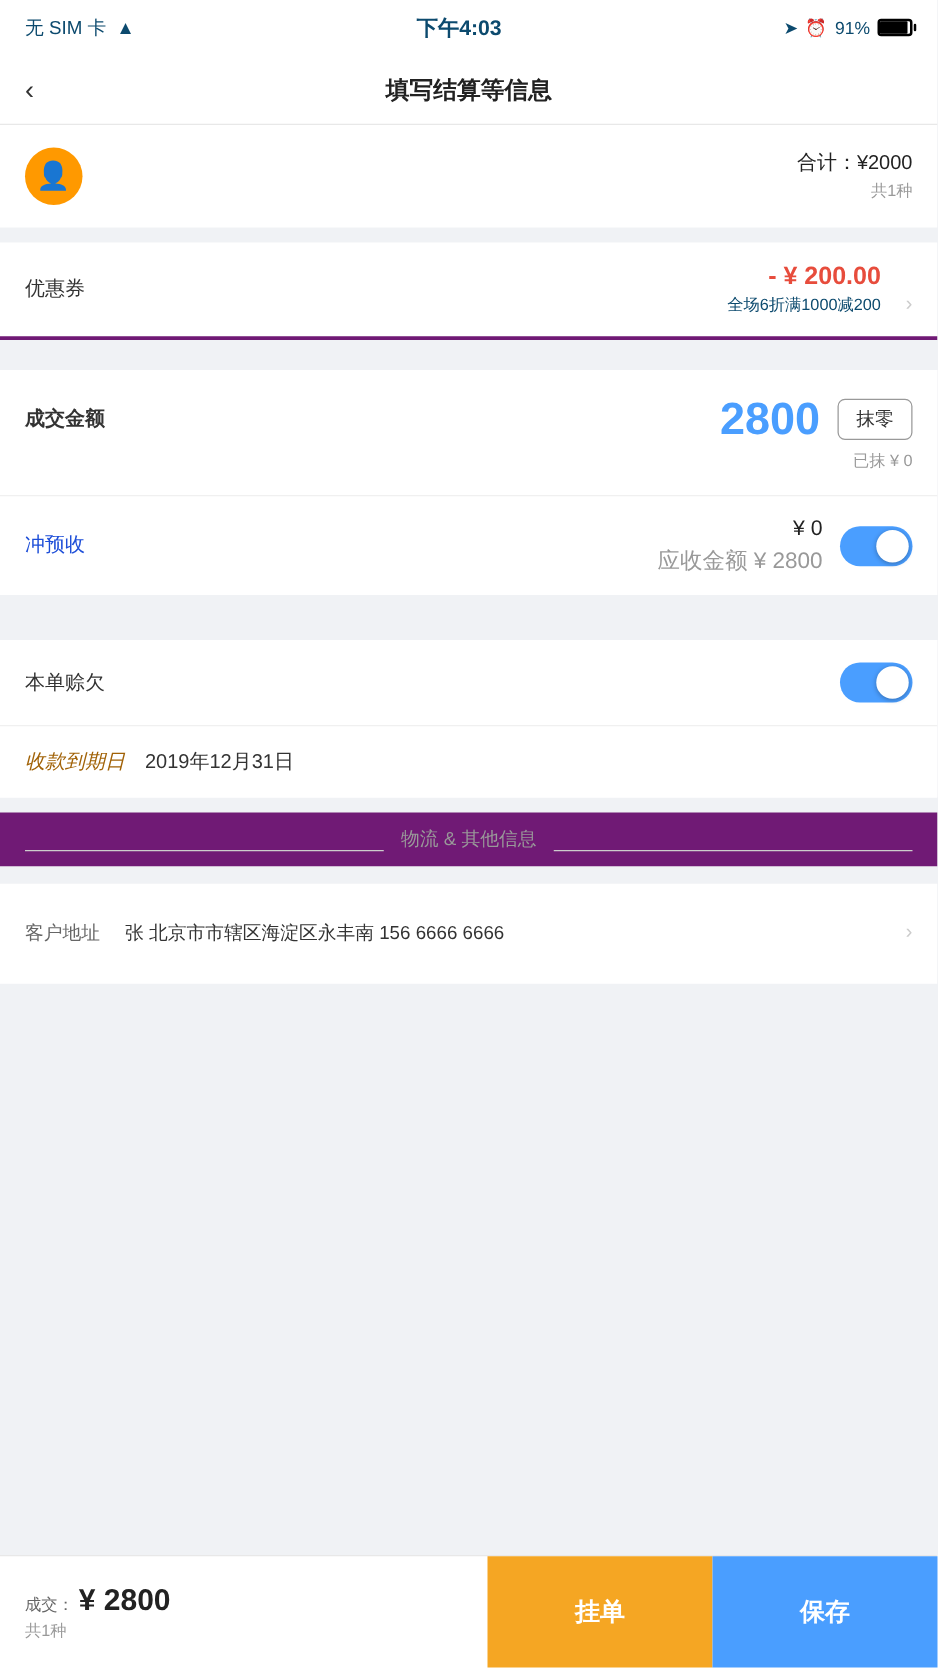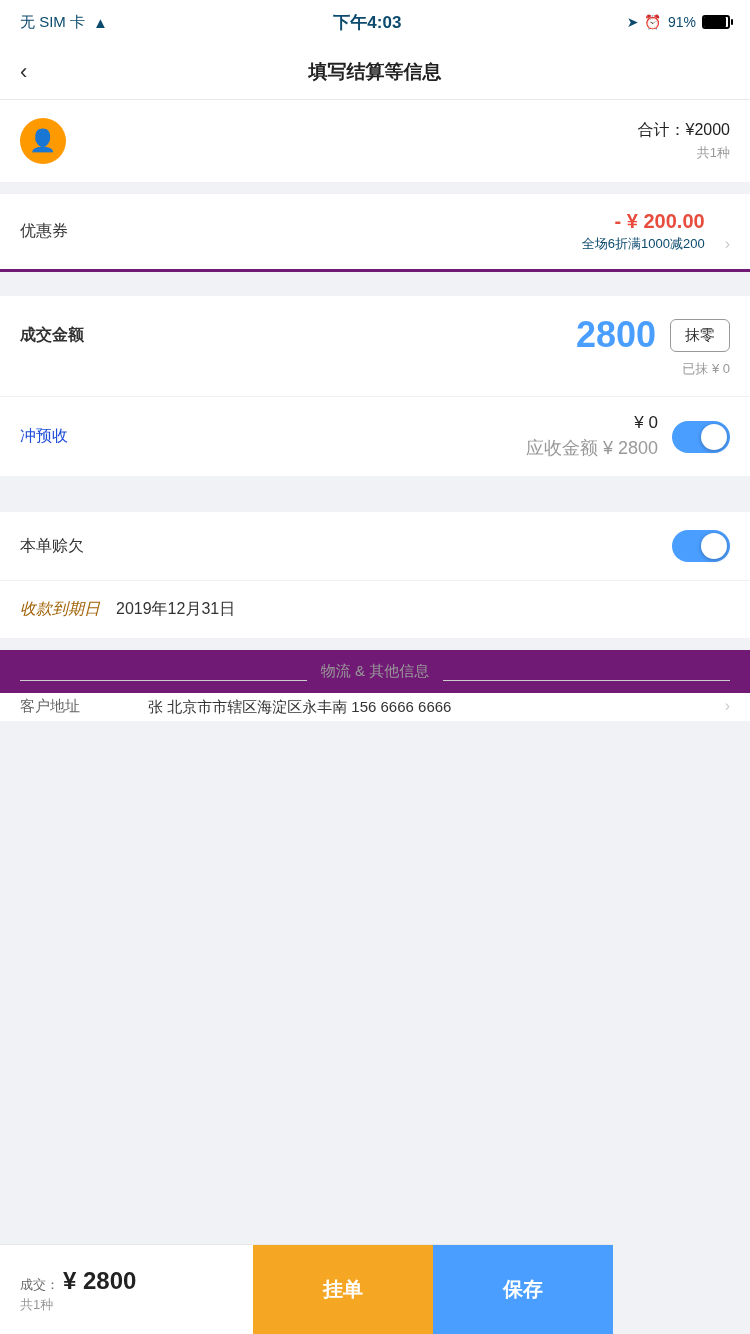--- a/index.html
+++ b/index.html
@@ -209,33 +209,32 @@
       padding: 12px 20px;
       display: flex; align-items: flex-end; justify-content: center;
       margin-top: 12px;
     }
     .logistics-line { flex: 1; height: 1px; background: #ccc; }
     .logistics-text { font-size: 15px; color: #999; margin: 0 14px; }
 
     
     .address-row {
       background: #fff;
-      padding: 2px 20px;
+      padding: 28px 20px;
       display: flex; align-items: flex-start; justify-content: space-between;
-      margin-top: 0;
-      gap: 48px;
+      margin-top: 14px;
     }
     .address-label { font-size: 15px; color: #666; font-weight: 500; min-width: 80px; margin-top: 2px; }
     .address-value { font-size: 15px; color: #333; flex: 1; line-height: 1.6; }
     .address-chevron { color: #ccc; font-size: 16px; margin-top: 2px; }
 
     
     .bottom-bar {
       position: fixed;
-      bottom: 0; left: 0; width: 613px;
+      bottom: 0; left: 0; width: 750px;
       height: 90px;
       background: #fff;
       display: flex; align-items: stretch;
       border-top: 1px solid #e8e8e8;
     }
     .bottom-summary {
       flex: 1; display: flex; flex-direction: column; justify-content: center;
       padding: 0 20px;
     }
     .bottom-total { font-size: 13px; color: #666; }

